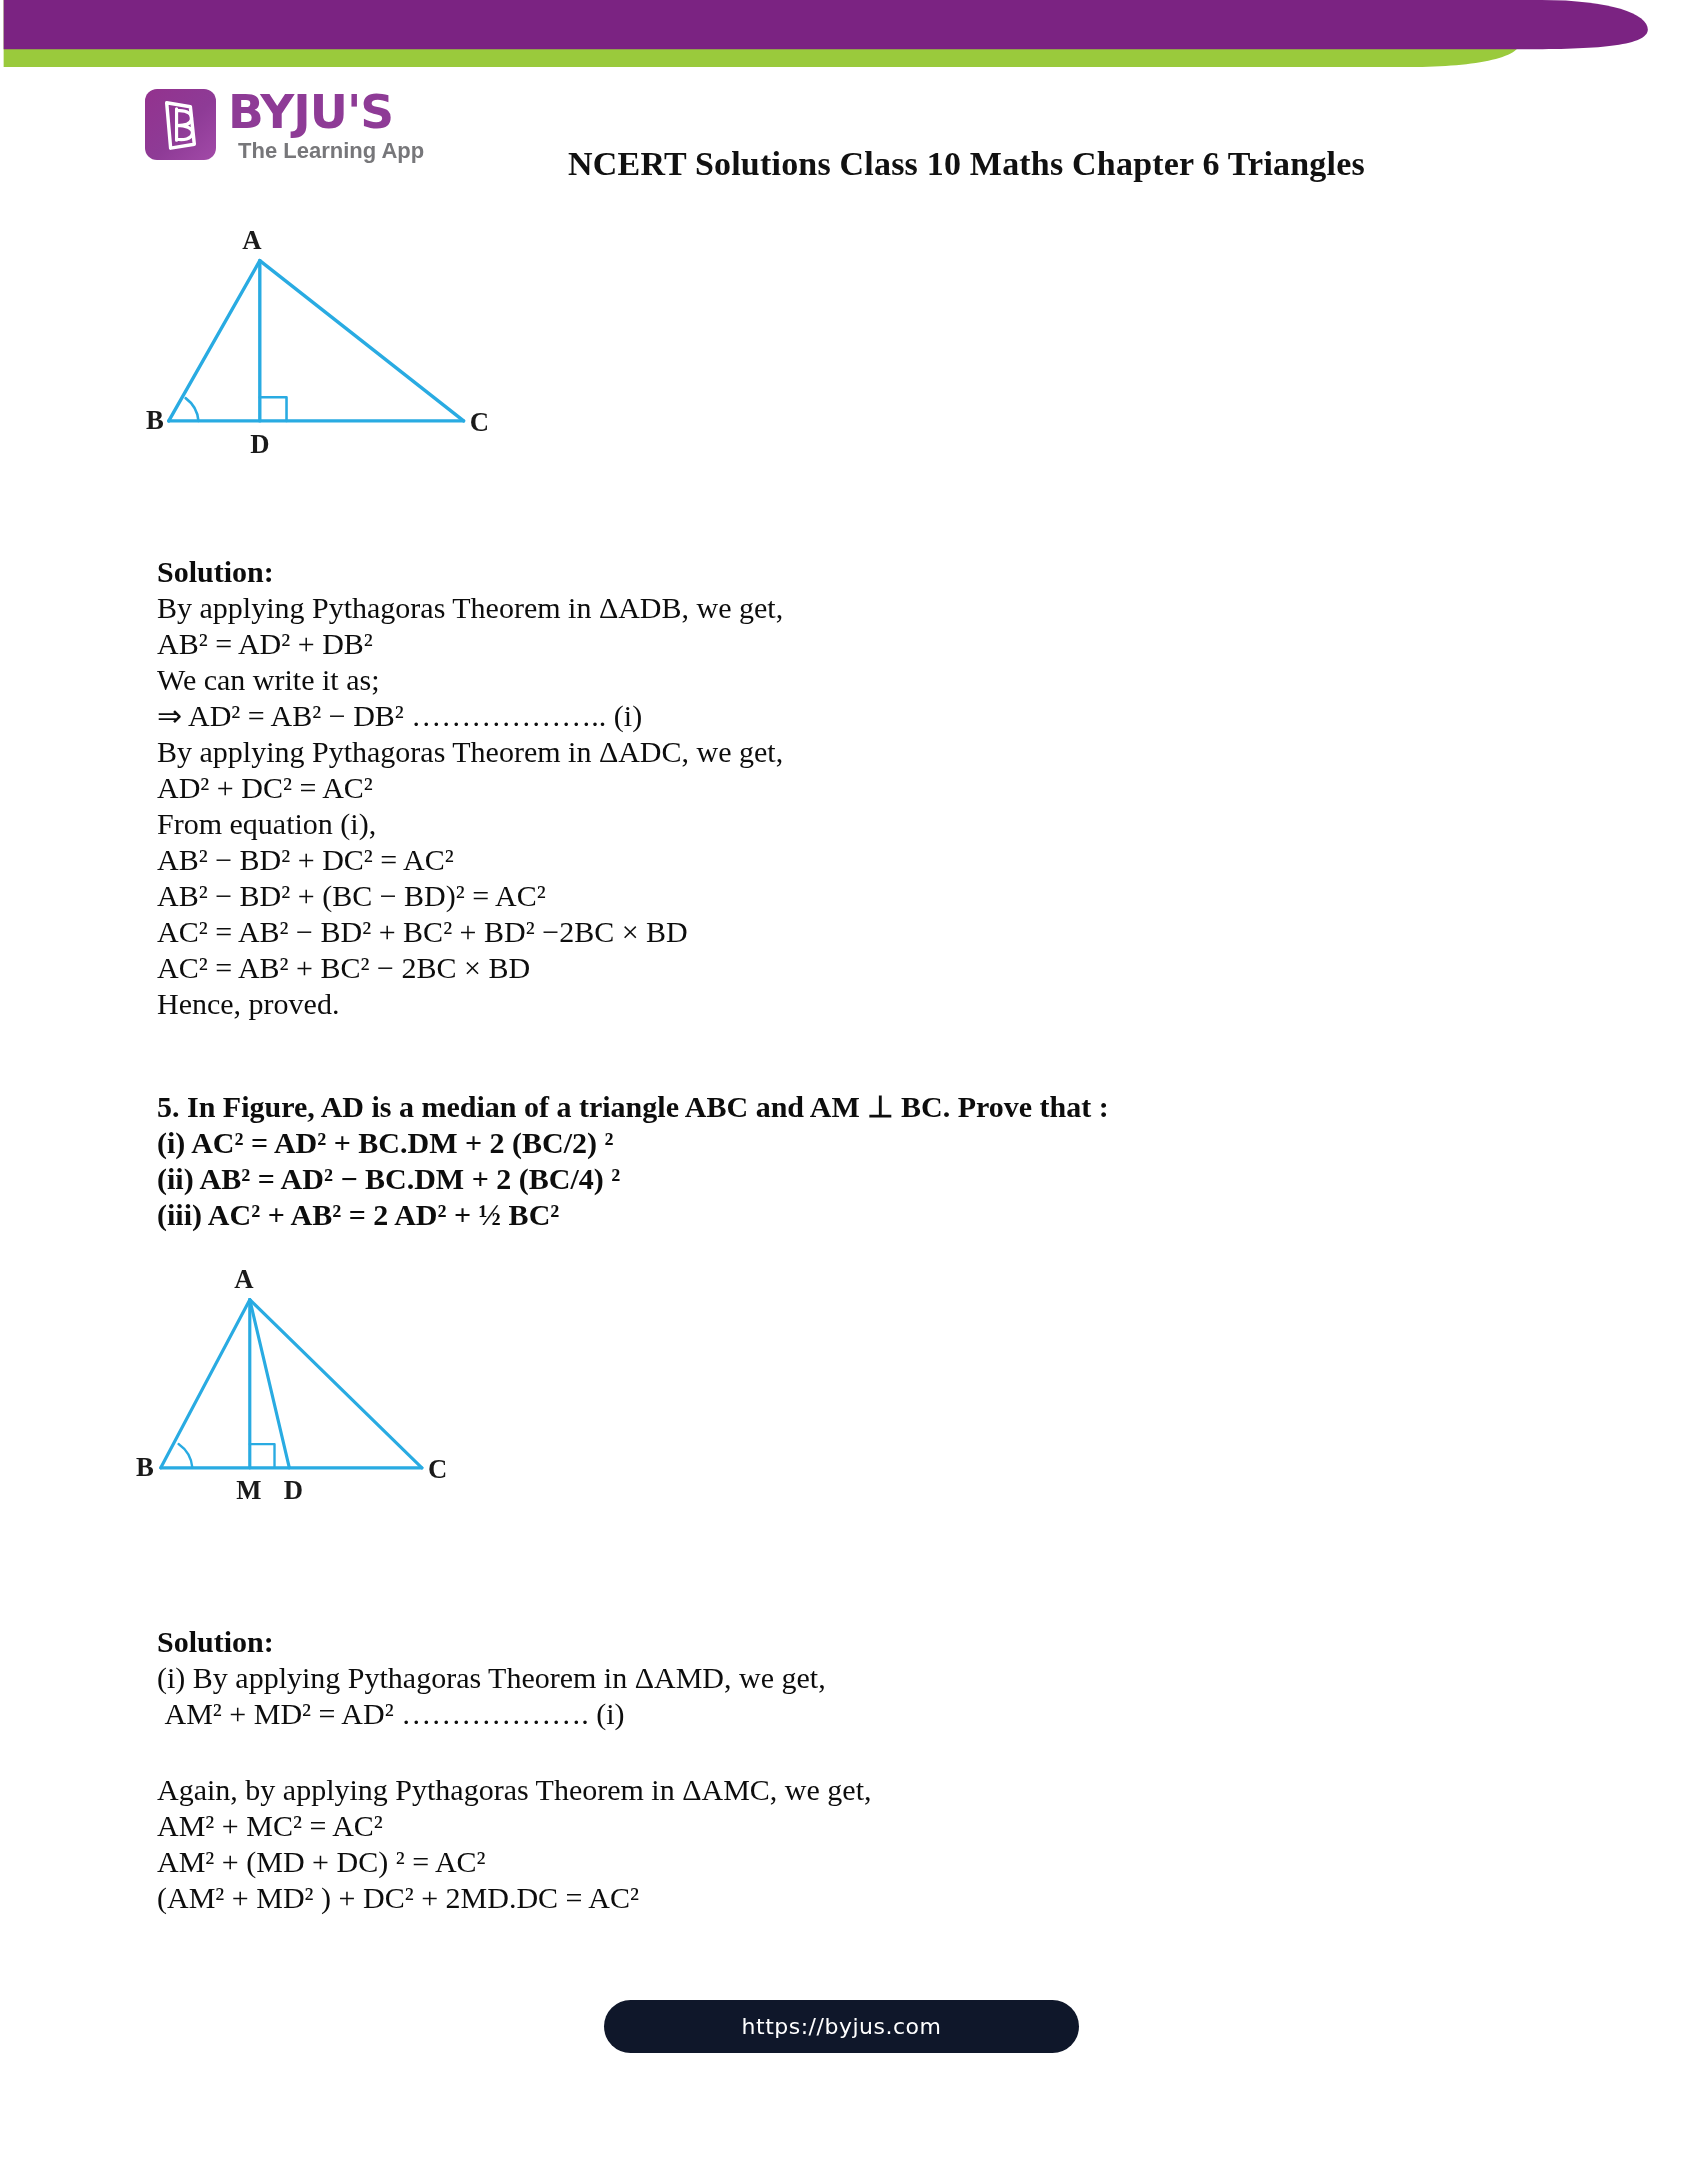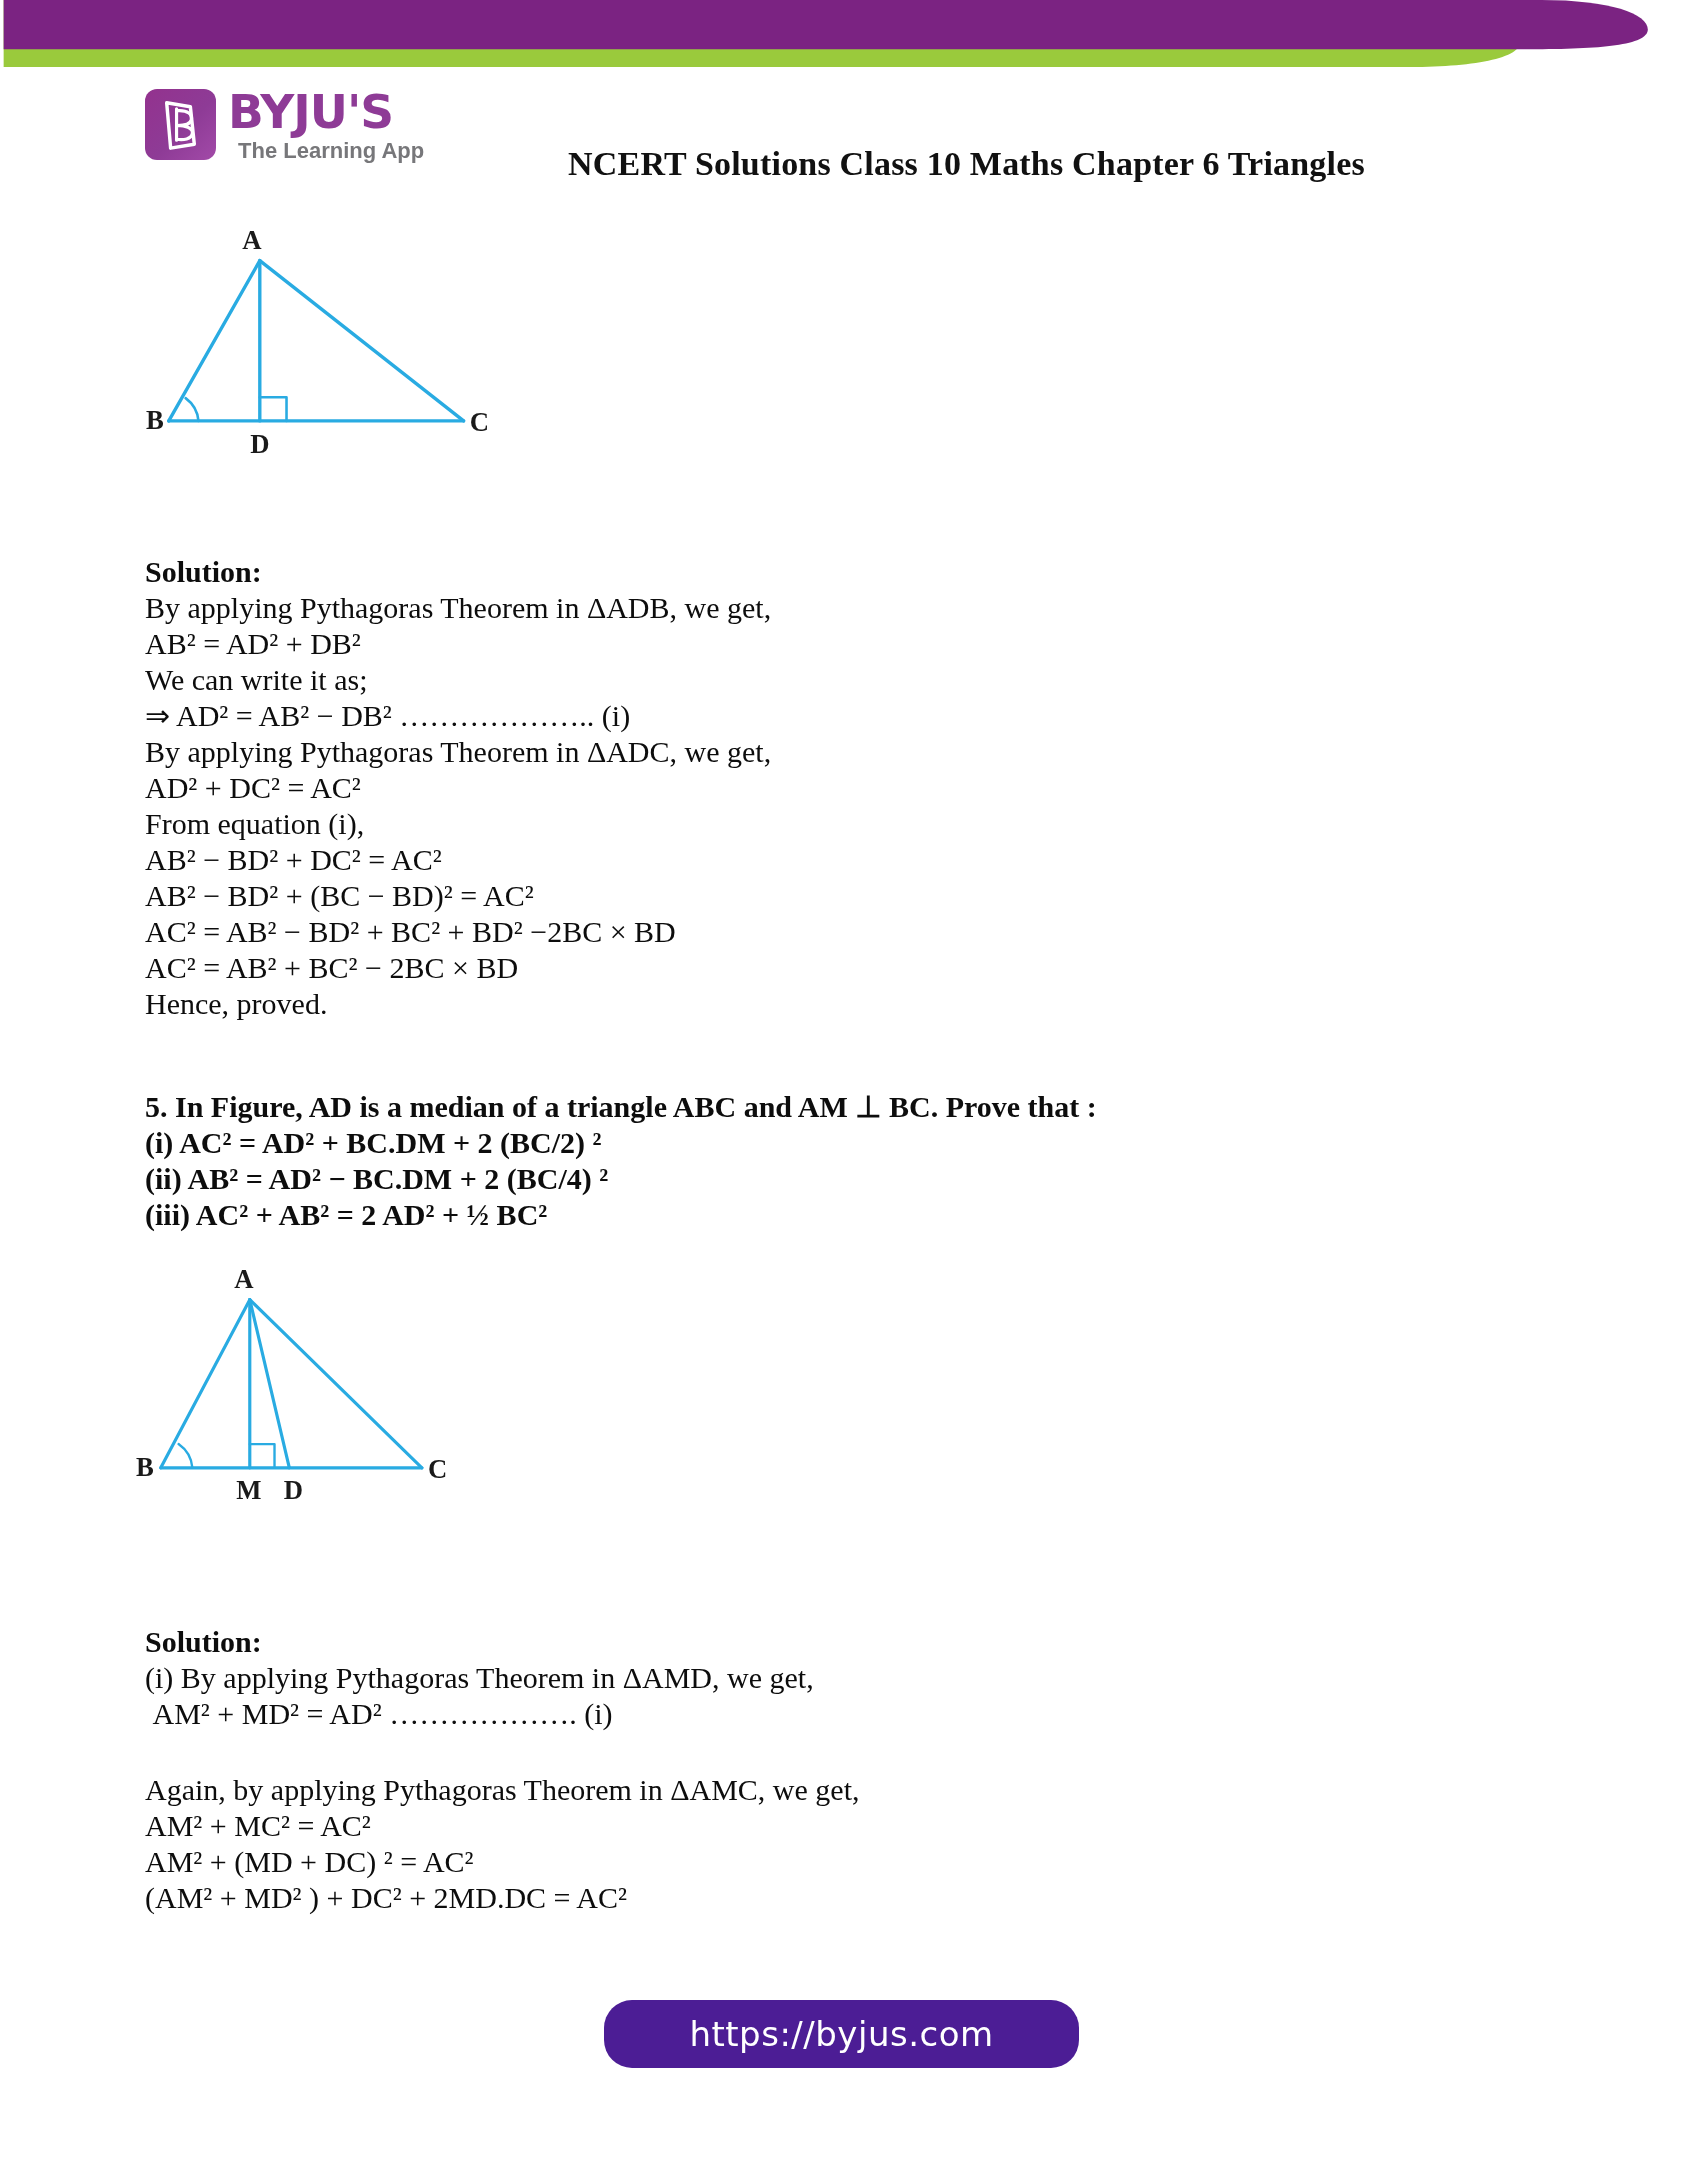--- a/index.html
+++ b/index.html
@@ -109,41 +109,41 @@
     width: 1386px;
   }
   .line {
     font-family: "Liberation Serif", serif;
     font-size: 30px;
     line-height: 36px;
     color: #0d0d0d;
     white-space: pre-wrap;
   }
   .line.bold { font-weight: 700; }
-  .blk { position: absolute; left: 0; }
+  .blk { position: absolute; left: 12px; }
 
   #sol1-block   { top: 554px; }
   #q5-block     { top: 1089px; }
   #sol2-block   { top: 1624px; }
   #sol2b-block  { top: 1772px; }
 
   
   .footer {
     position: absolute;
     left: 0;
     top: 2000px;
     width: 1683px;
     text-align: center;
   }
   .url-pill {
     display: inline-block;
-    background: #4c1d95;
+    background: #0f172a;
     color: #ffffff;
     font-family: "DejaVu Sans", sans-serif;
-    font-size: 34px;
+    font-size: 22px;
     letter-spacing: 0.5px;
     padding: 14px 0;
     width: 475px;
     border-radius: 28px;
   }
 </style>
 </head>
 <body>
 
 <div class="banner">

